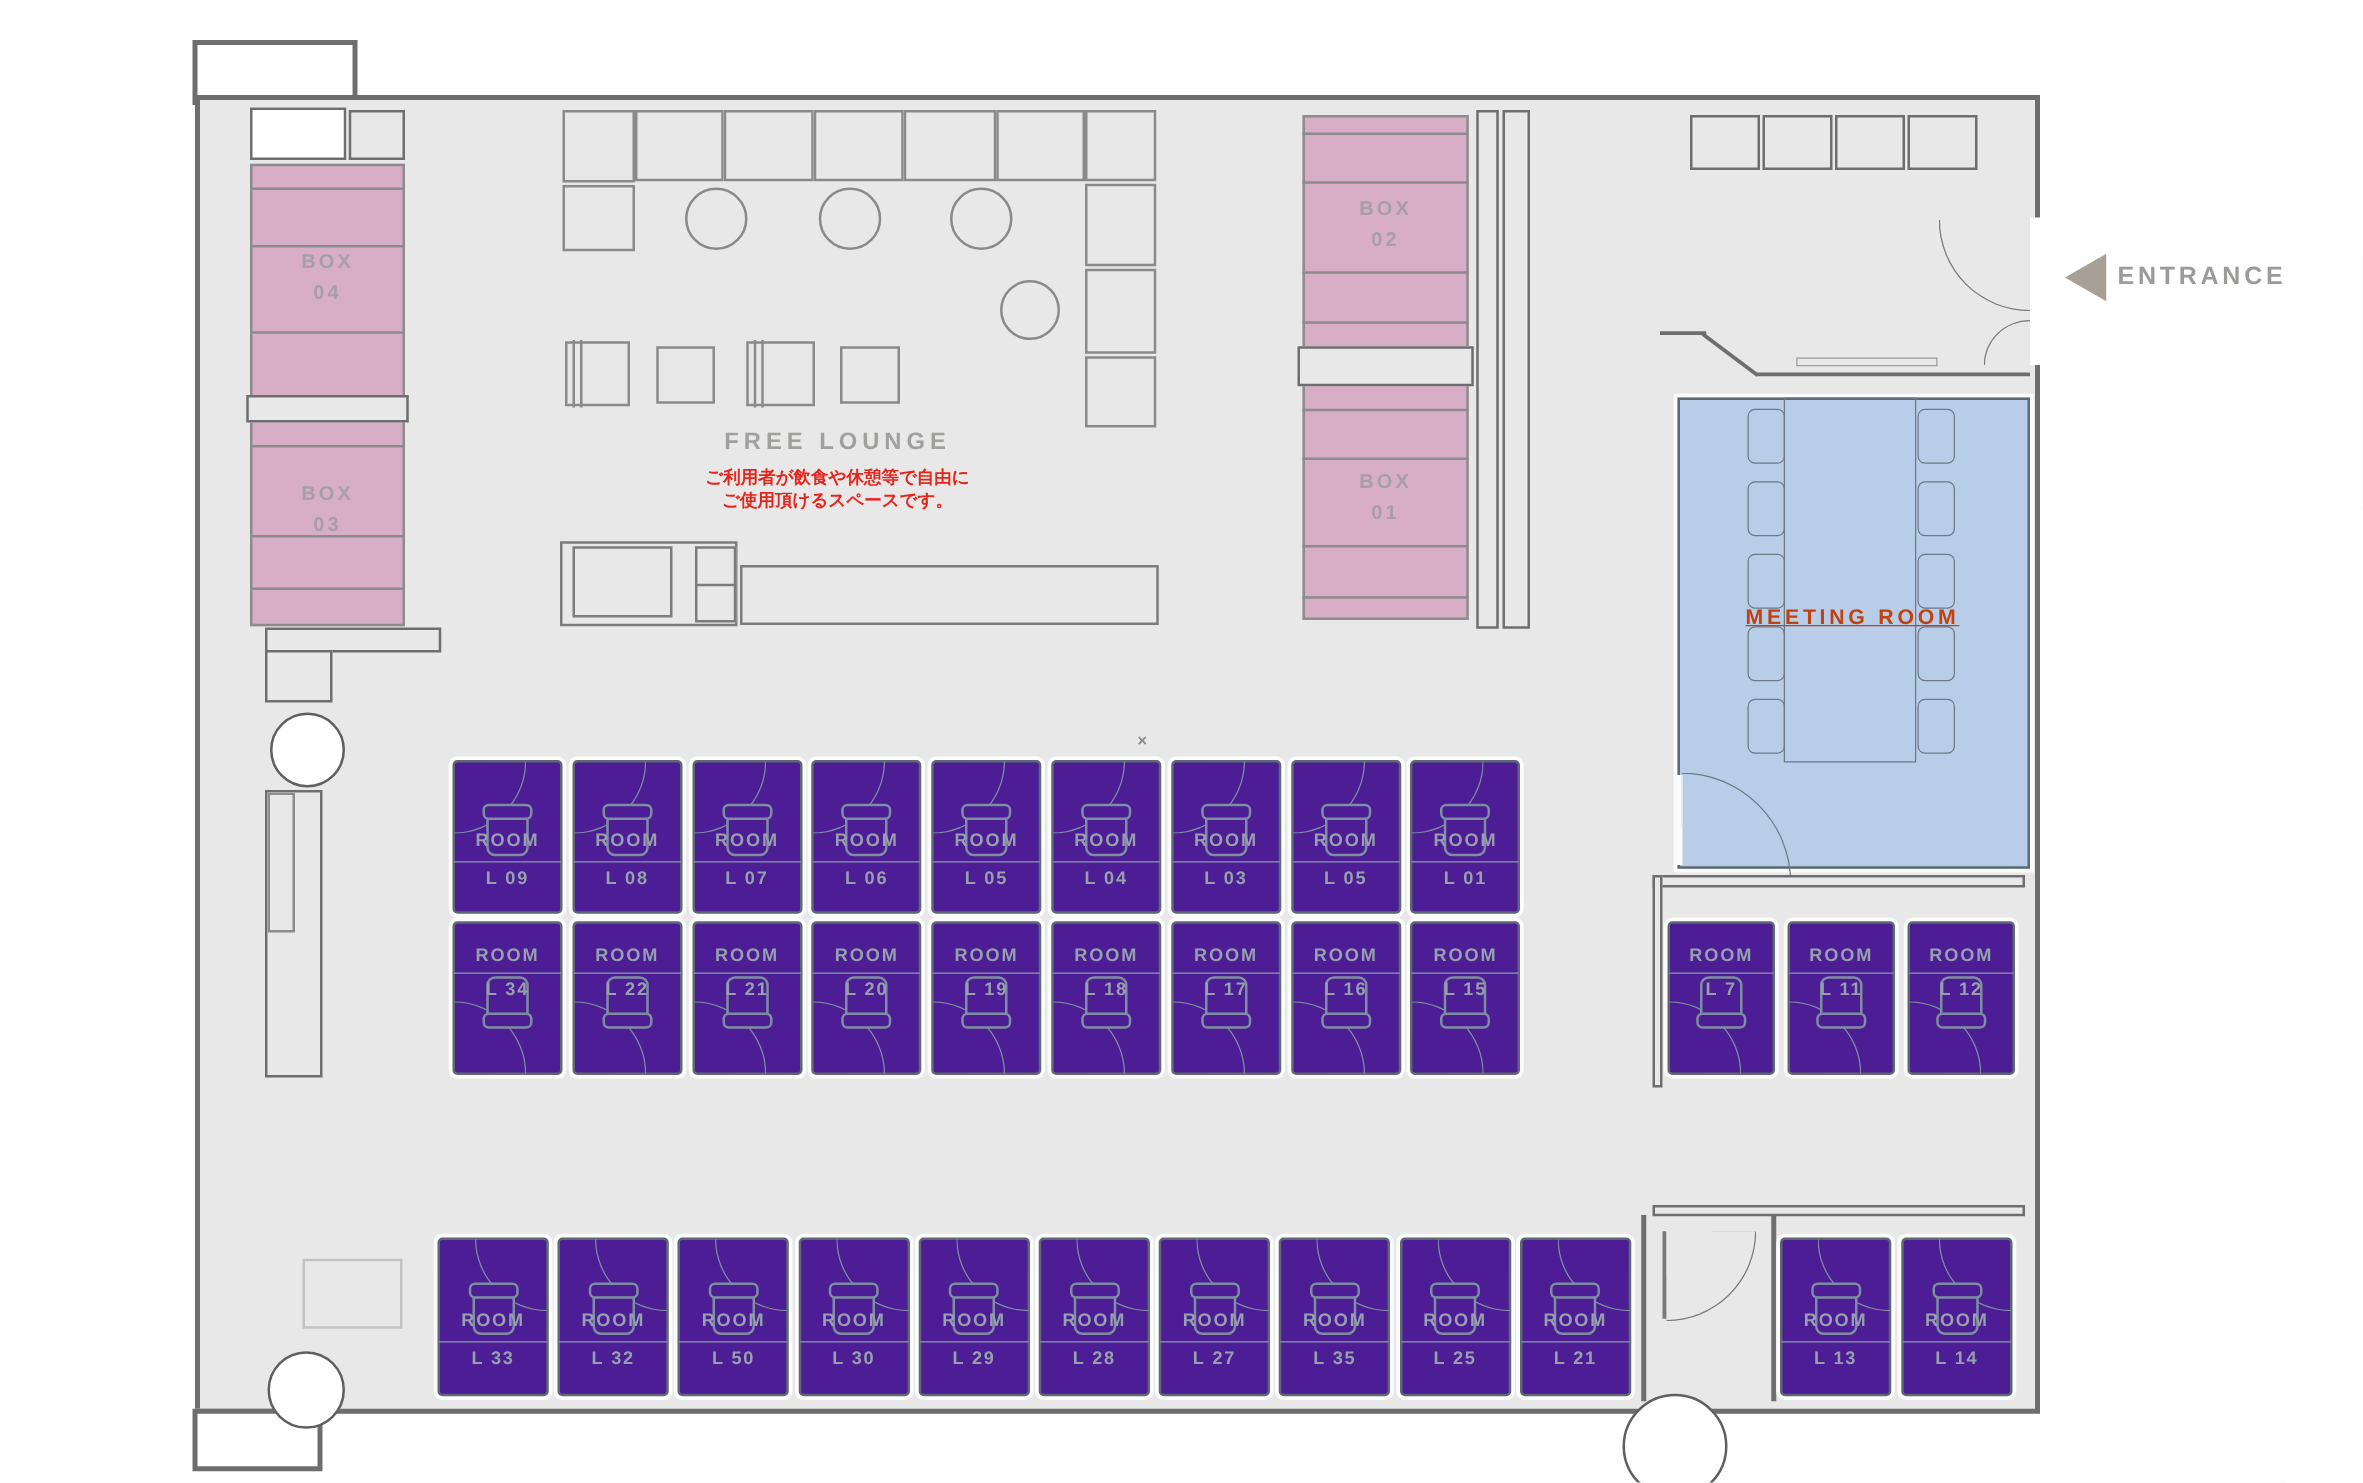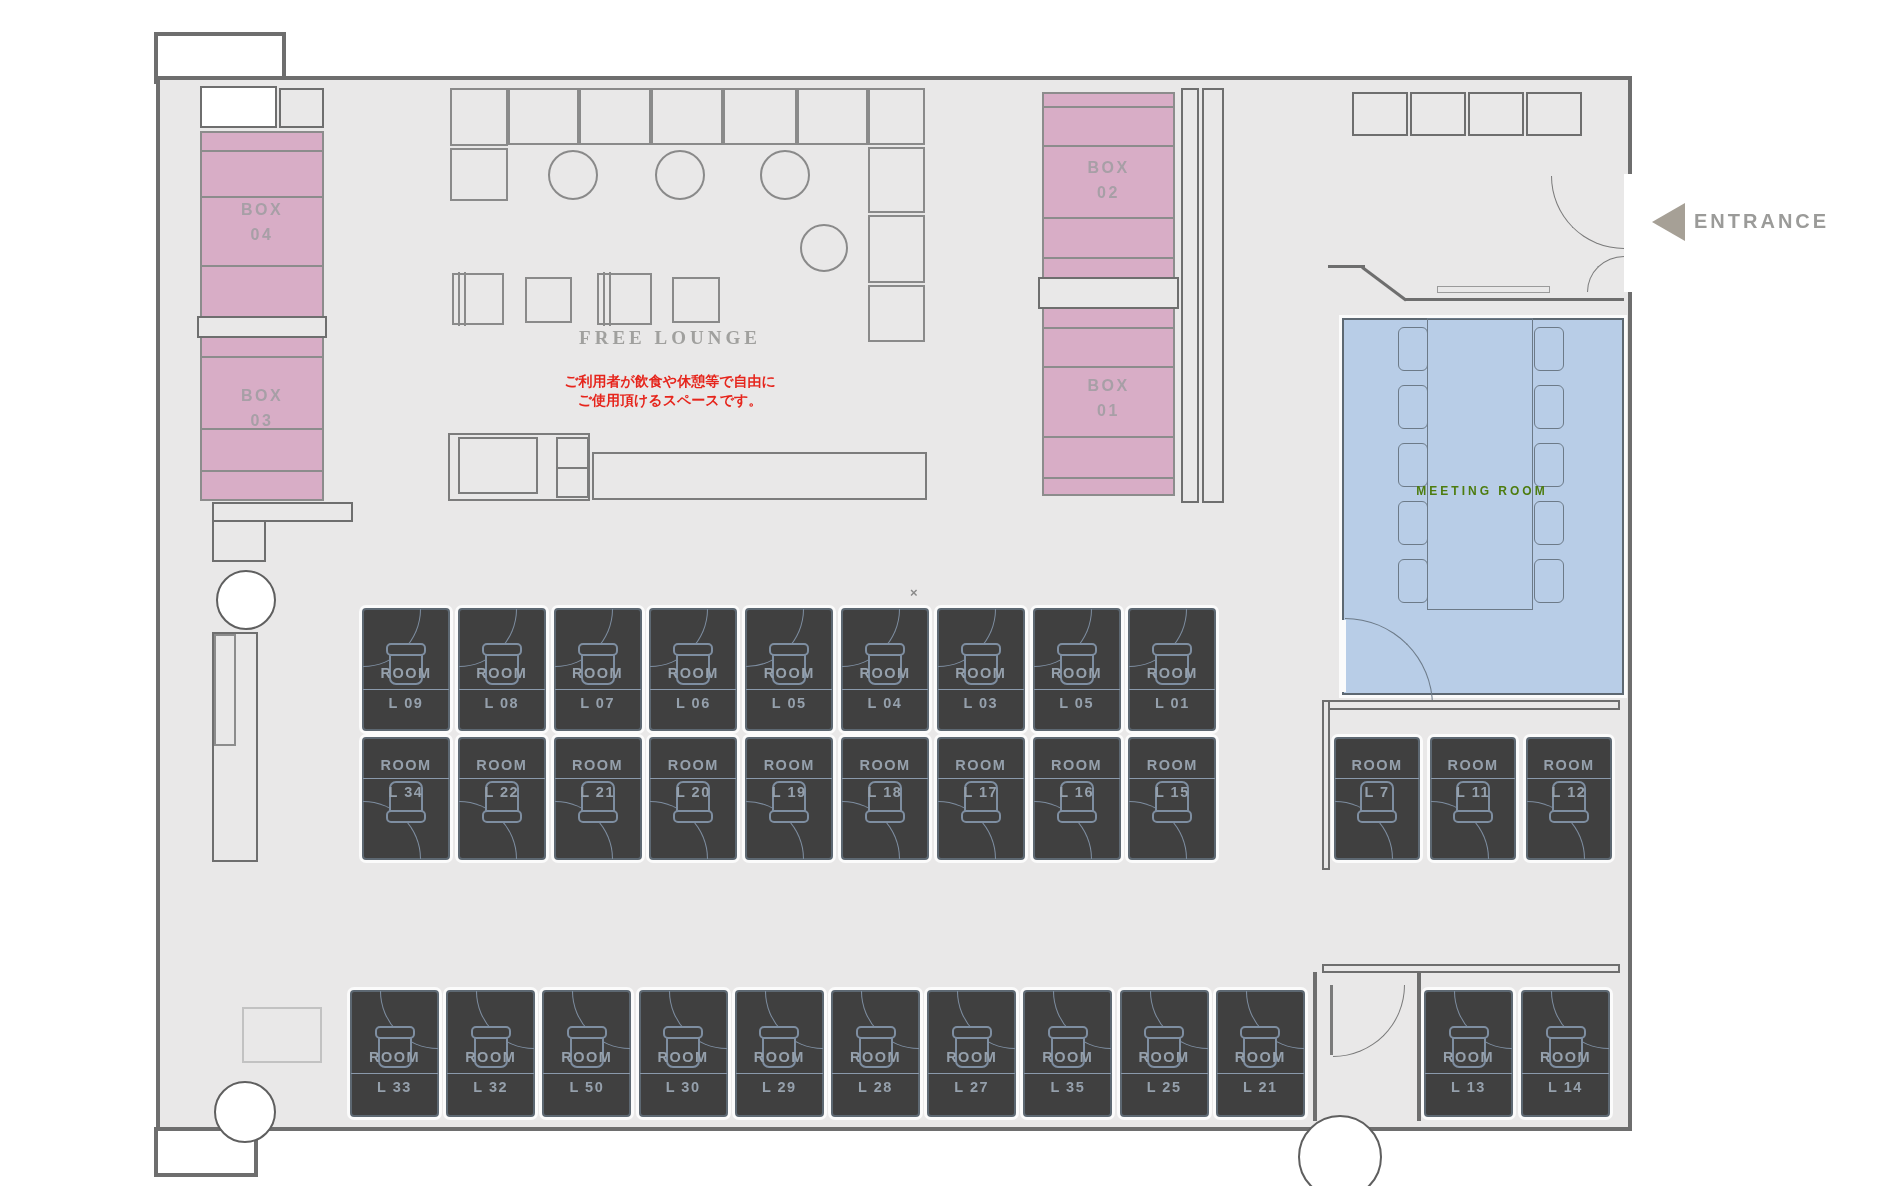--- a/index.html
+++ b/index.html
@@ -24,21 +24,21 @@
   
   .bench { background: #e9e8e8; border: 2px solid #8a8a8a; }
   .rtable { background: #e9e8e8; border: 2px solid #8a8a8a; border-radius: 50%; }
   .armchair { background: #e9e8e8; border: 2px solid #8a8a8a; }
   .armchair::before { content: ""; position: absolute; left: 4px; top: -3px; bottom: -3px; width: 0; border-left: 2px solid #8a8a8a; }
   .armchair::after { content: ""; position: absolute; left: 10px; top: -3px; bottom: -3px; width: 0; border-left: 2px solid #8a8a8a; }
   .sqtable { background: #e9e8e8; border: 2px solid #8a8a8a; }
   .kcount { background: #e9e8e8; border: 2.5px solid #7c7c7c; }
 
   
-  .room { position: absolute; background: #404040; border: 2px solid #5d6872; border-radius: 4px; box-shadow: 0 0 0 3px #fbfbfb; }
+  .room { position: absolute; background: #4c1d95; border: 2px solid #5d6872; border-radius: 4px; box-shadow: 0 0 0 3px #fbfbfb; }
   .room i, .room b, .room s { position: absolute; display: block; }
   .arc { width: 58px; height: 58px; border: 0 solid #7e8ea1; }
   .door-tl .arc { left: -1px; top: -1px; border-right-width: 1.5px; border-bottom-width: 1.5px; border-bottom-right-radius: 100%; }
   .door-tr .arc { right: -1px; top: -1px; border-left-width: 1.5px; border-bottom-width: 1.5px; border-bottom-left-radius: 100%; }
   .door-bl .arc { left: -1px; bottom: -1px; border-right-width: 1.5px; border-top-width: 1.5px; border-top-right-radius: 100%; }
   .desk { left: -1px; right: -1px; height: 0; border-top: 1.5px solid #8a99ab; }
   .door-tl .desk, .door-tr .desk { top: 66%; }
   .door-bl .desk { top: 33%; }
   .chair { left: 50%; width: 34px; height: 40px; margin-left: -17px; border: 2px solid #7e8ea1; border-radius: 7px; background: inherit; z-index: 1; }
   .door-tl .chair, .door-tr .chair { top: 29%; }
@@ -49,21 +49,21 @@
   .rword, .rnum { left: 0; right: 0; text-align: center; font-weight: bold; font-size: 14.5px; letter-spacing: 1.5px; color: #95a0ac; z-index: 3; }
   .door-tl .rword, .door-tr .rword { top: 46%; }
   .door-tl .rnum, .door-tr .rnum { top: 66%; margin-top: 6px; }
   .door-bl .rword { top: 15%; }
   .door-bl .rnum { top: 33%; margin-top: 6px; }
 
   
   .meeting { background: #b8cde7; border: 2px solid #5d6872; box-shadow: 0 0 0 3px #fbfbfb; }
   .mrtable { background: transparent; border: 1.5px solid #6c7a88; }
   .mrchair { position: absolute; width: 30px; height: 44px; border: 1.5px solid #6c7a88; border-radius: 6px; }
-  .mrlabel { text-align: center; font-weight: bold; font-size: 12px; letter-spacing: 3px; color: #4d7c0f; z-index: 5; }
+  .mrlabel { text-align: center; font-weight: bold; font-size: 17px; letter-spacing: 3px; color: #c2410c; z-index: 5; text-decoration: underline; }
 
   
   .swing { border: 0 solid #7a7a7a; background: transparent; }
   .swing.bl { border-left-width: 1.5px; border-bottom-width: 1.5px; border-bottom-left-radius: 100%; }
   .swing.tl { border-left-width: 1.5px; border-top-width: 1.5px; border-top-left-radius: 100%; }
   .swing.br { border-right-width: 1.5px; border-bottom-width: 1.5px; border-bottom-right-radius: 100%; }
   .swing.tr { border-top-width: 1.5px; border-right-width: 1.5px; border-top-right-radius: 100%; }
 
   
   .lounge-title { text-align: center; font-weight: bold; font-size: 19px; letter-spacing: 4px; color: #a0a09e; }
@@ -135,21 +135,21 @@
   <div class="abs sqtable" style="left:525px;top:277px;width:47px;height:46px;"></div>
   <div class="abs armchair" style="left:597px;top:273px;width:55px;height:52px;"></div>
   <div class="abs sqtable" style="left:672px;top:277px;width:48px;height:46px;"></div>
 
   <div class="abs kcount" style="left:448px;top:433px;width:142px;height:68px;"></div>
   <div class="abs kcount" style="left:458px;top:437px;width:80px;height:57px;"></div>
   <div class="abs kcount" style="left:556px;top:437px;width:33px;height:61px;"></div>
   <div class="abs wline" style="left:557px;top:467px;width:31px;height:2px;background:#7c7c7c;"></div>
   <div class="abs kcount" style="left:592px;top:452px;width:335px;height:48px;"></div>
 
-  <div class="abs lounge-title" style="left:560px;top:327px;width:220px;font-family:Liberation Serif, serif;">FREE LOUNGE</div>
+  <div class="abs lounge-title" style="left:560px;top:343px;width:220px;">FREE LOUNGE</div>
   <div class="abs red-note" style="left:520px;top:372px;width:300px;">
     <div>ご利用者が飲食や休憩等で自由に</div>
     <div>ご使用頂けるスペースです。</div>
   </div>
 
   <div class="abs pinkcol" style="left:1042px;top:92px;width:133px;height:404px;"></div>
   <div class="abs pinkdiv" style="left:1042px;top:106px;width:133px;"></div>
   <div class="abs pinkdiv" style="left:1042px;top:145px;width:133px;"></div>
   <div class="abs pinkdiv" style="left:1042px;top:217px;width:133px;"></div>
   <div class="abs pinkdiv" style="left:1042px;top:257px;width:133px;"></div>

